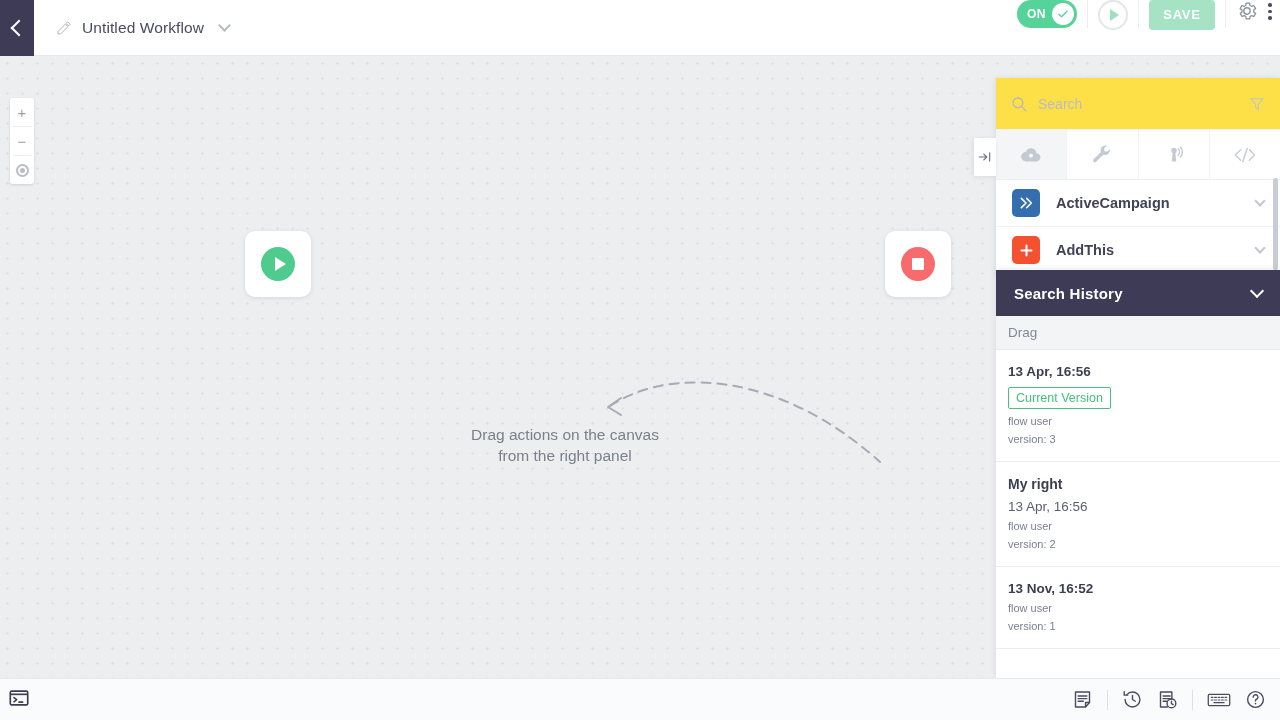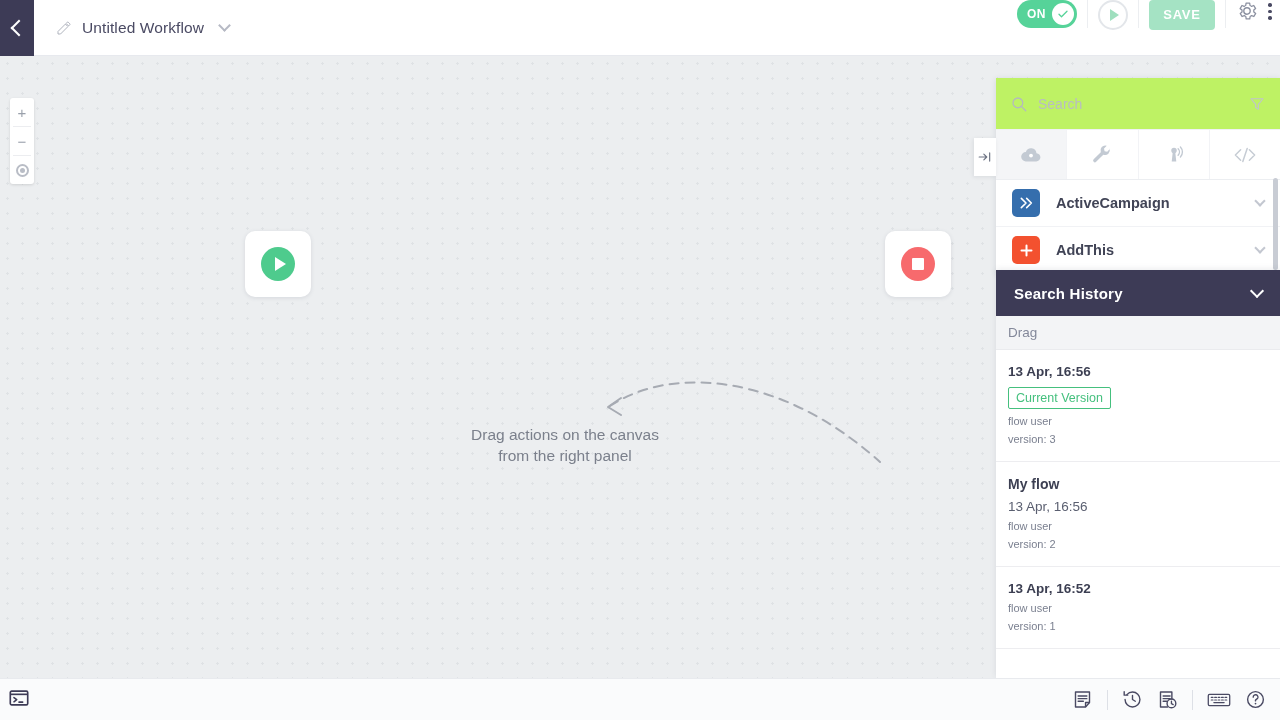--- a/index.html
+++ b/index.html
@@ -162,21 +162,21 @@
   .panel-collapse {
     position: absolute; left: -22px; top: 60px;
     width: 22px; height: 38px; background: #ffffff;
     box-shadow: -1px 1px 4px rgba(50,60,80,.10);
     display: flex; align-items: center; justify-content: center;
     cursor: pointer;
   }
   .search-row {
     height: 52px; display: flex; align-items: center;
     padding: 0 14px; border-bottom: 1px solid #f0f1f4;
-    background: #bef264;
+    background: #fde047;
   }
   .search-input {
     flex: 1; border: none; outline: none; font-size: 14px;
     color: #6f7480; margin-left: 10px;
     font-family: "Liberation Sans", sans-serif;
     background: transparent;
   }
   .search-input::placeholder { color: #b9bcc4; }
   .tabs-row {
     display: flex; height: 50px; border-bottom: 1px solid #eceef1;
@@ -428,28 +428,28 @@
     <div class="vh-daylabel">Drag</div>
 
     <div class="vh-entry">
       <div class="vh-date">13 Apr, 16:56</div>
       <div class="vh-badge">Current Version</div>
       <div class="vh-meta">flow user</div>
       <div class="vh-meta">version: 3</div>
     </div>
 
     <div class="vh-entry">
-      <div class="vh-name">My flow</div>
+      <div class="vh-name">My right</div>
       <div class="vh-date sub">13 Apr, 16:56</div>
       <div class="vh-meta">flow user</div>
       <div class="vh-meta">version: 2</div>
     </div>
 
     <div class="vh-entry">
-      <div class="vh-date">13 Apr, 16:52</div>
+      <div class="vh-date">13 Nov, 16:52</div>
       <div class="vh-meta">flow user</div>
       <div class="vh-meta">version: 1</div>
     </div>
   </div>
 
   <div class="bottom-bar">
 
     <div class="term-icon">
       <svg width="22" height="22" viewBox="0 0 24 24">
         <rect x="2.5" y="4.5" width="19" height="15" rx="1.5" fill="none" stroke="#3d3b56" stroke-width="1.8"></rect>

